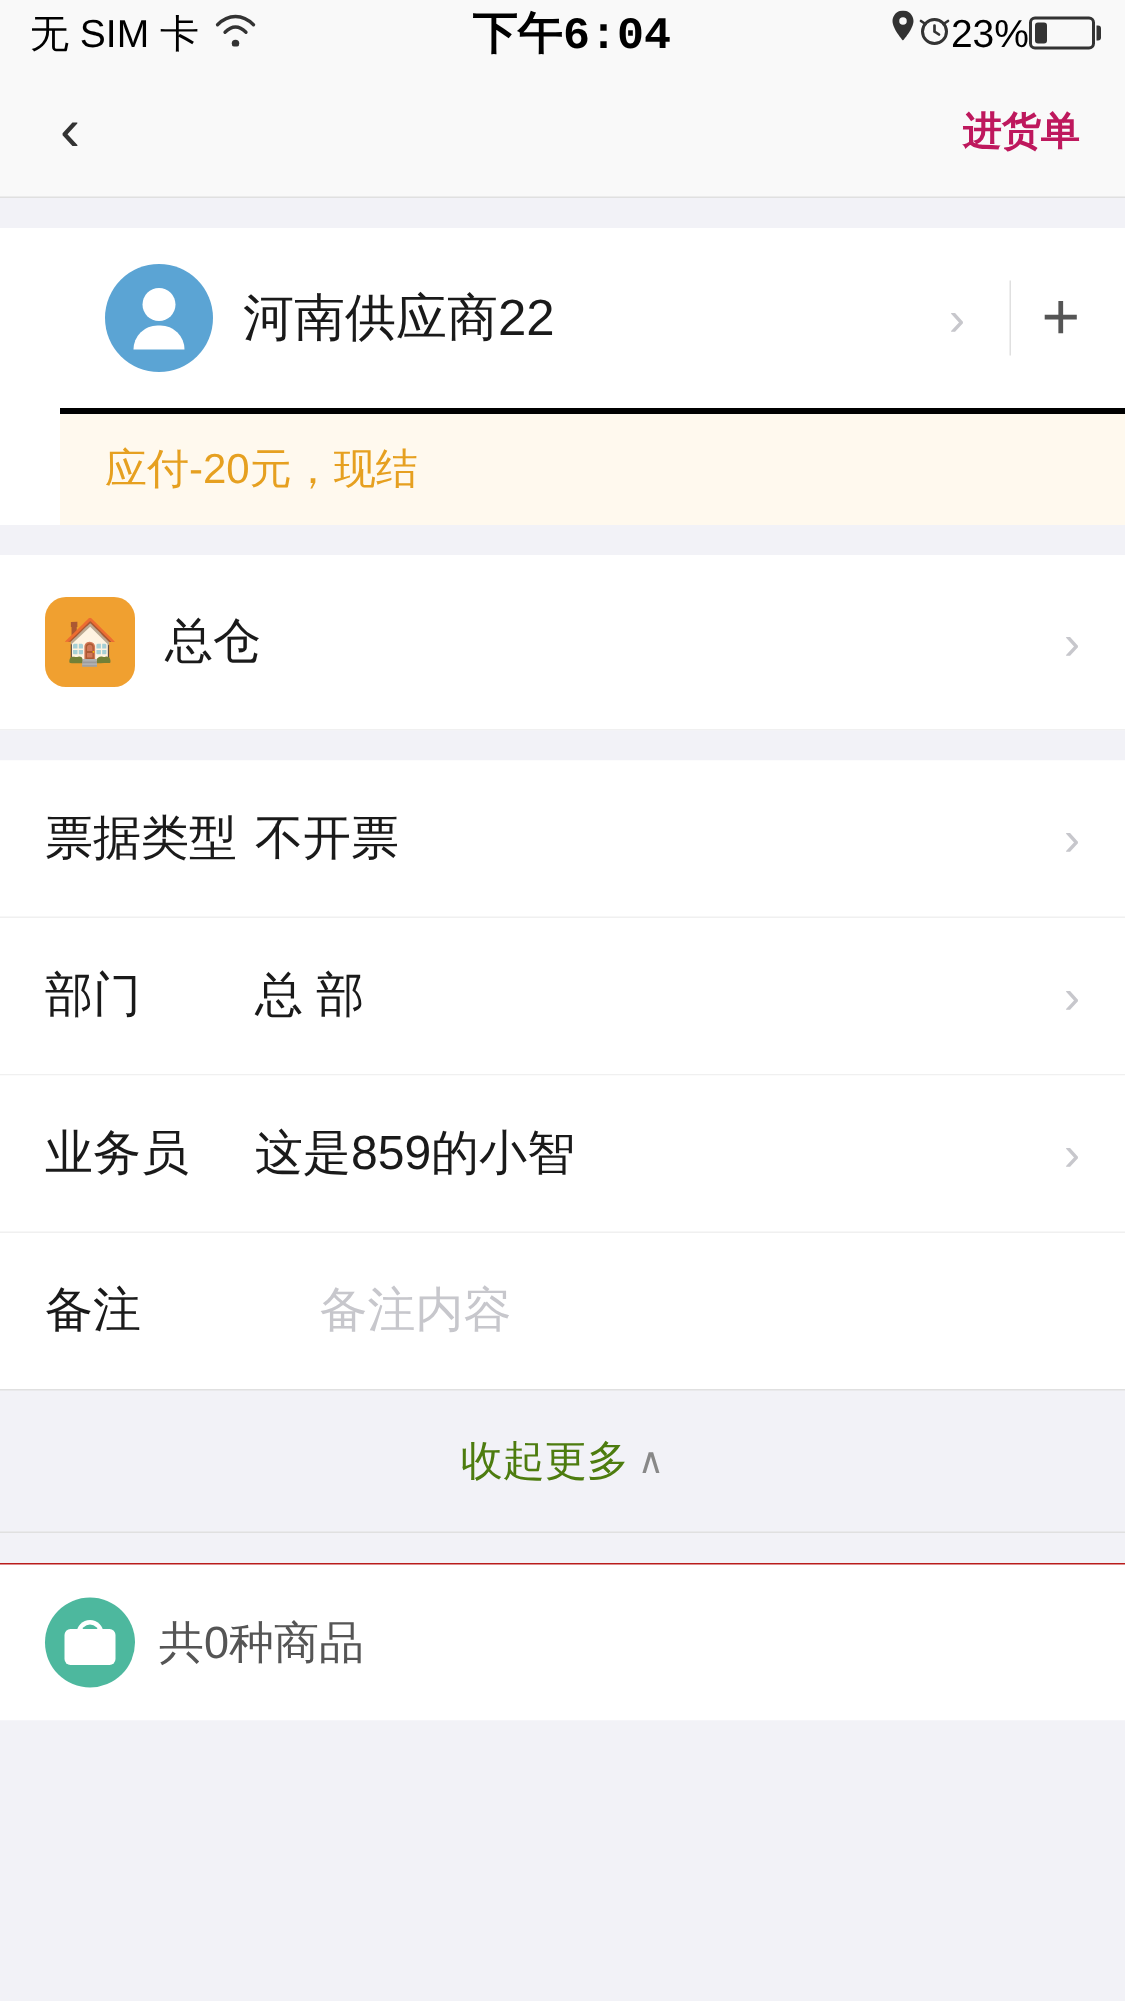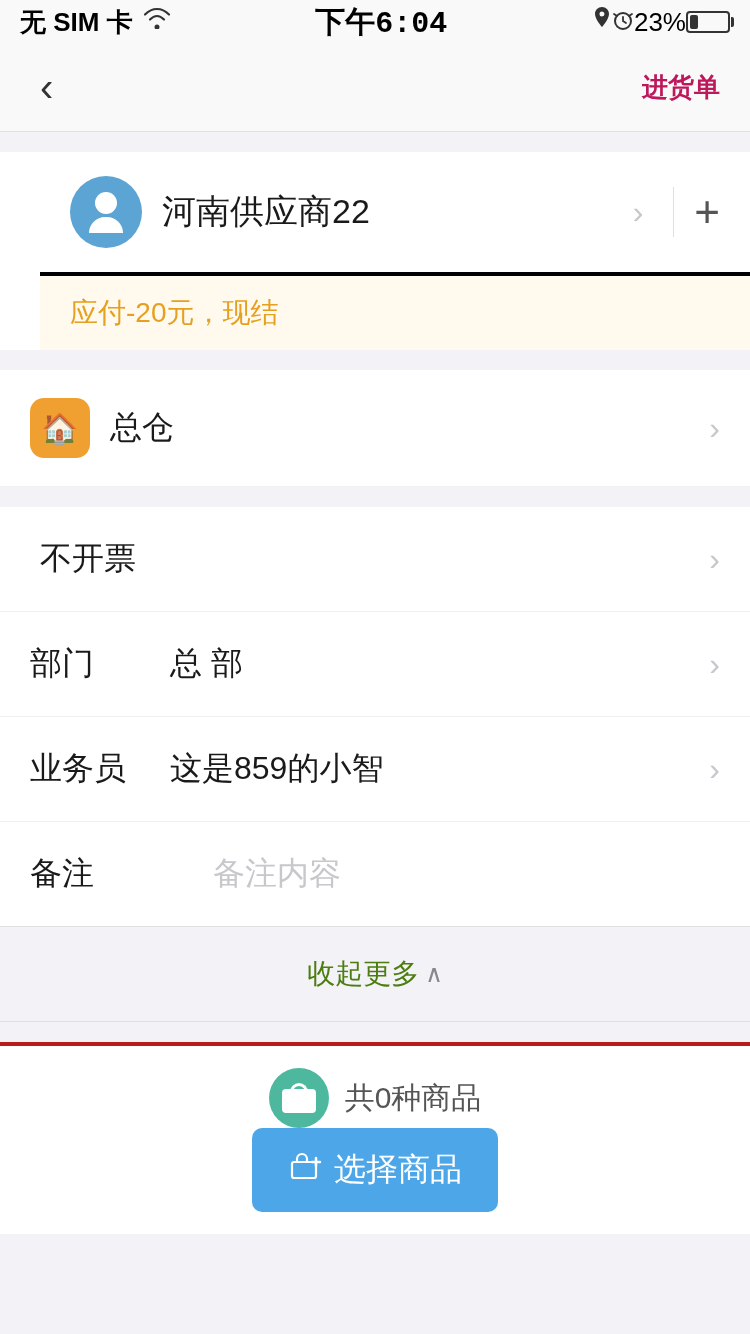--- a/index.html
+++ b/index.html
@@ -17,21 +17,21 @@
       width: 100%;
       height: 44px;
       background: #f9f9f9;
       display: flex;
       align-items: center;
       justify-content: space-between;
       padding: 0 20px;
       font-size: 26px;
       font-weight: 500;
     }
-    .status-left { display: flex; gap: 10px; font-weight: bold; }
+    .status-left { display: flex; align-items: center; gap: 10px; }
     .status-center { font-size: 30px; font-weight: 600; font-family: Liberation Mono, monospace; }
     .status-right { display: flex; align-items: center; gap: 0; font-size: 26px; }
     .battery-icon {
       display: inline-flex; align-items: center;
       border: 2px solid #333;
       border-radius: 4px;
       width: 44px; height: 22px;
       padding: 2px;
       position: relative;
     }
@@ -251,22 +251,21 @@
     }
 
     
     .bottom-bar {
       background: #fff;
       display: flex;
       align-items: center;
       justify-content: flex-start;
       padding: 22px 30px;
       margin-top: 20px;
-      border-top: 4px solid #b91c1c;
-      flex-direction: column;
+      border-top: 1px solid #b91c1c;
     }
     .product-count-icon {
       width: 60px;
       height: 60px;
       border-radius: 50%;
       background: #4db89e;
       display: flex;
       align-items: center;
       justify-content: center;
       margin-right: 16px;
@@ -391,20 +390,21 @@
   </div>
   <span class="row-item-label">总仓</span>
   <span class="row-chevron">›</span>
 </div>
 
 <div class="section-divider"></div>
 
 <div class="form-section">
 
   <div class="form-row">
+    <span class="form-label">票据类型</span>
     <span class="form-value">不开票</span>
     <span class="row-chevron">›</span>
   </div>
 
   <div class="form-row">
     <span class="form-label">部门</span>
     <span class="form-value">总 部</span>
     <span class="row-chevron">›</span>
   </div>
 
@@ -428,26 +428,15 @@
 <div class="bottom-bar">
   <div style="display:flex;align-items:center;">
     <div class="product-count-icon">
       <div class="shopping-bag">
         <div class="bag-handle"></div>
         <div class="bag-body"></div>
       </div>
     </div>
     <span class="product-count-text">共0种商品</span>
   </div>
-  <button class="select-btn">
-    <span class="select-btn-icon">
-      <svg width="36" height="30" viewBox="0 0 36 30" fill="none">
-        <rect x="4" y="10" width="24" height="16" rx="2" stroke="#fff" stroke-width="2.2" fill="none"></rect>
-        <path d="M9 10V7a5 5 0 0 1 10 0v3" stroke="#fff" stroke-width="2.2" stroke-linecap="round" fill="none"></path>
-        <line x1="28" y1="6" x2="28" y2="14" stroke="#fff" stroke-width="2.5" stroke-linecap="round"></line>
-        <line x1="24" y1="10" x2="32" y2="10" stroke="#fff" stroke-width="2.5" stroke-linecap="round"></line>
-      </svg>
-    </span>
-    <span>选择商品</span>
-  </button>
 </div>
 
 <div class="remaining"></div>
 
 </body></html>

